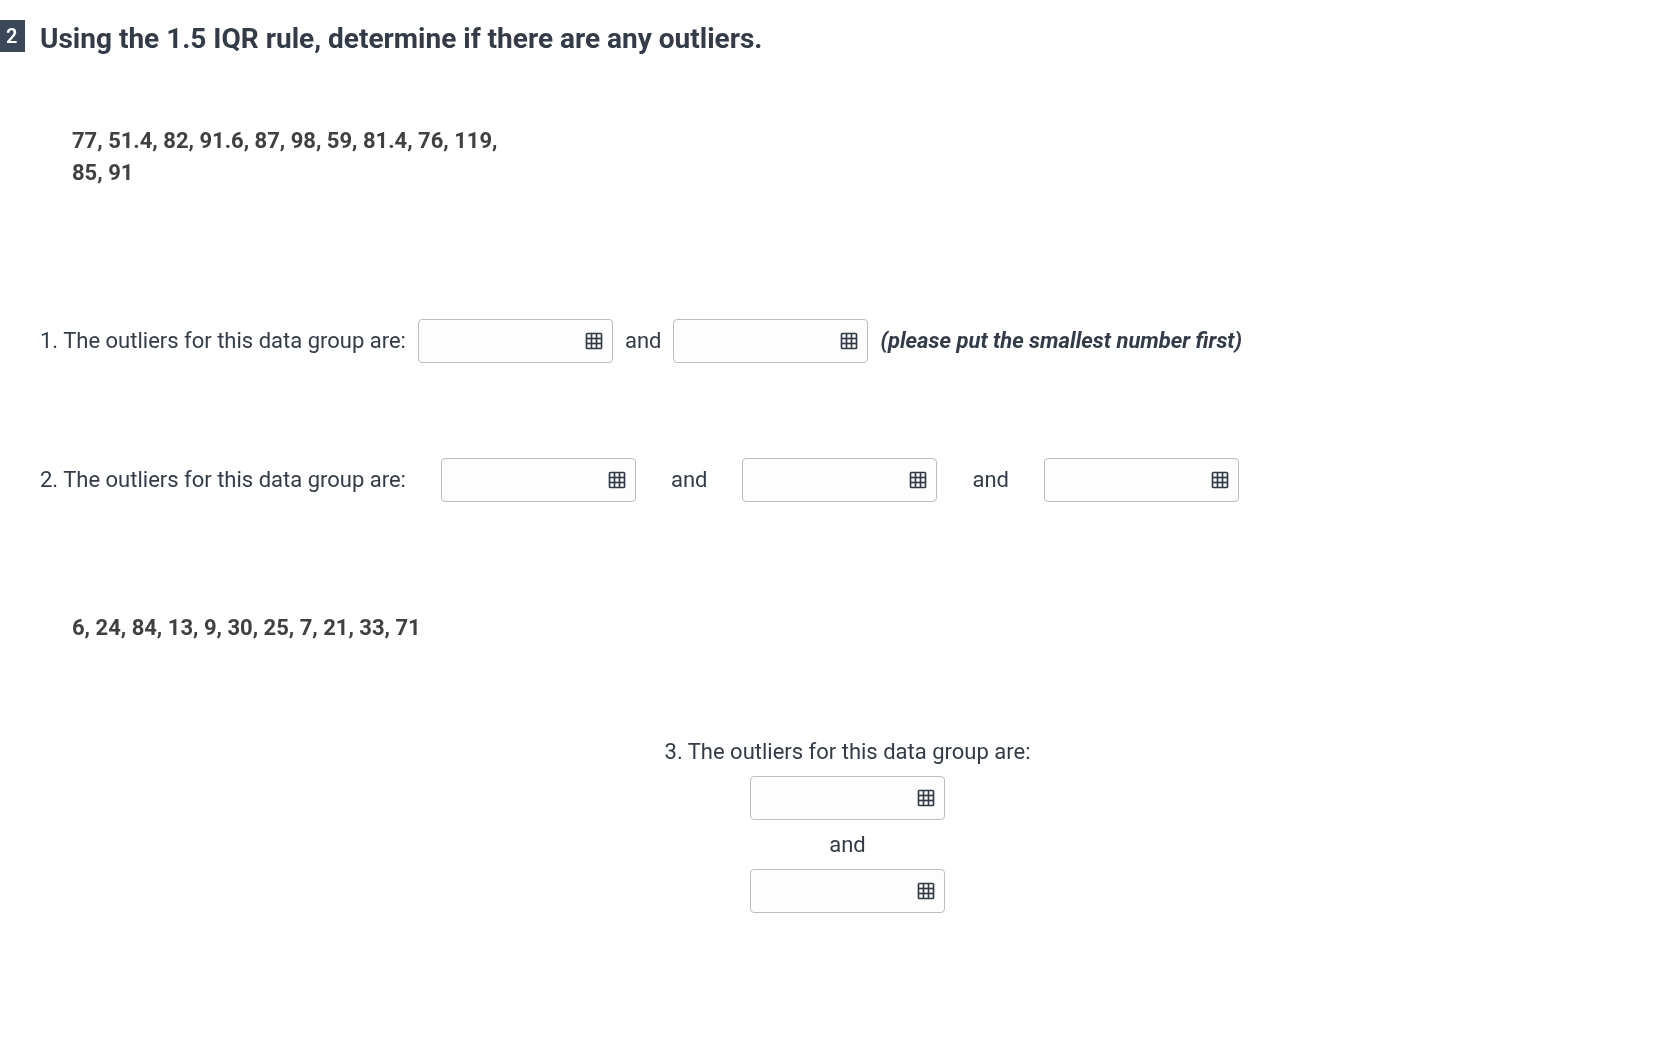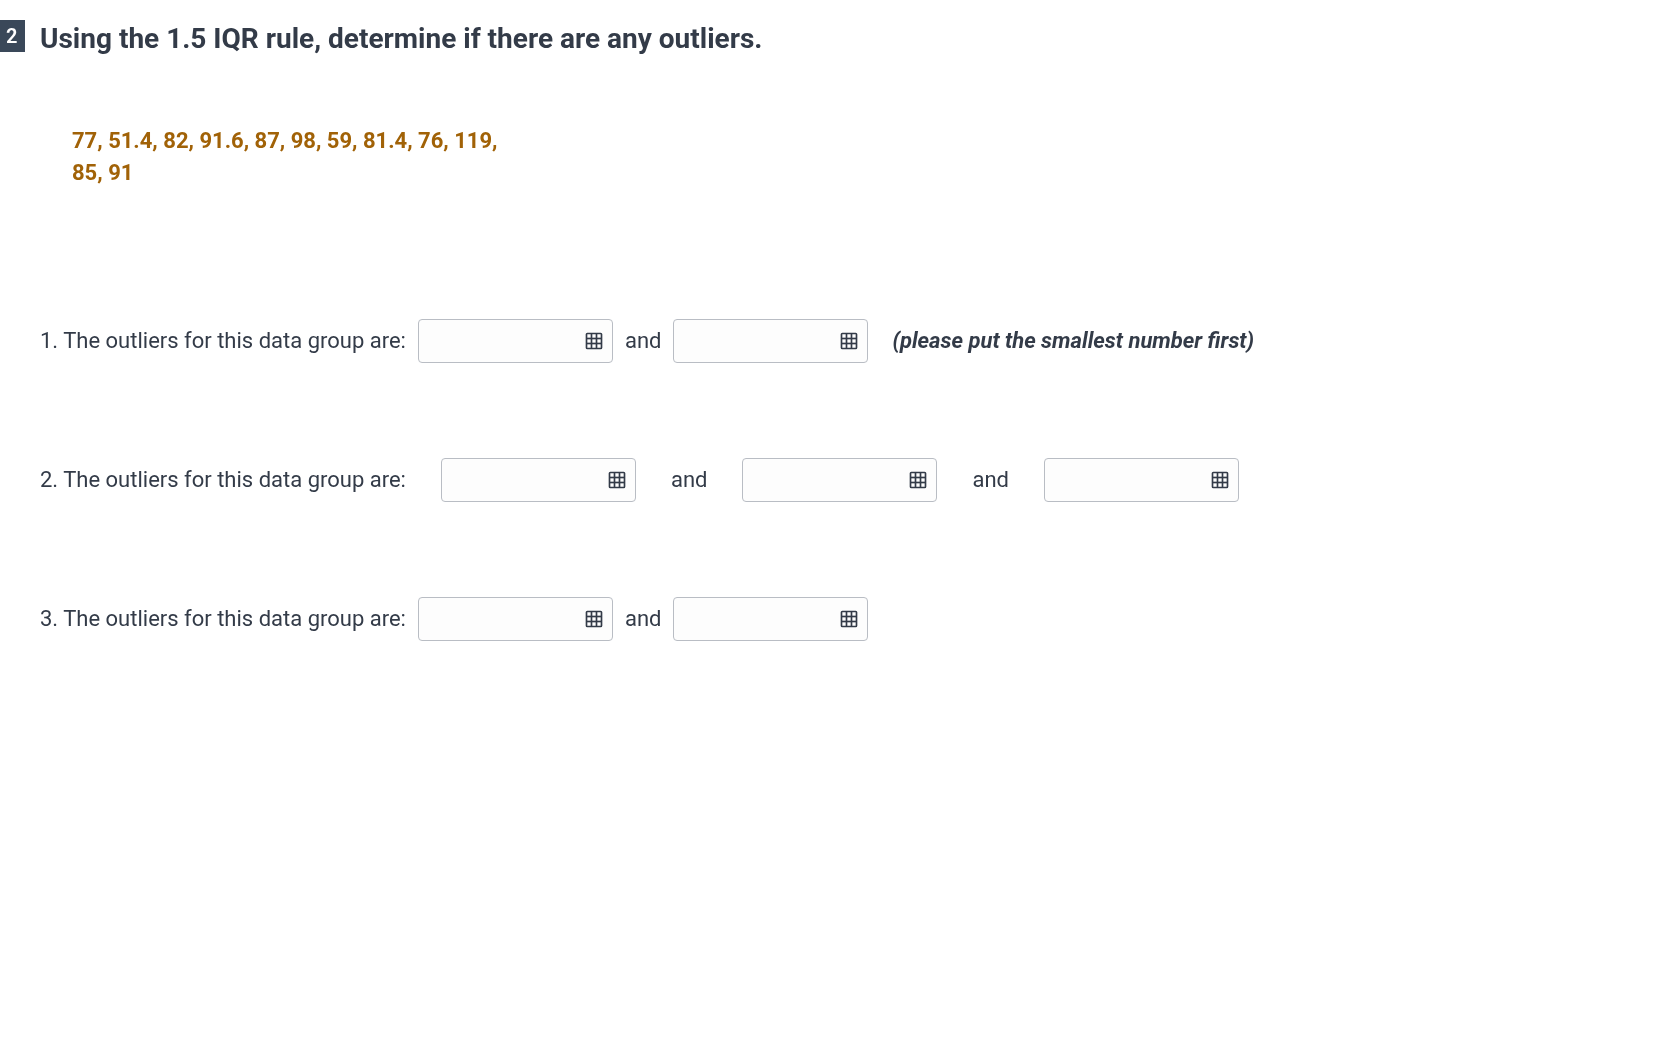--- a/index.html
+++ b/index.html
@@ -48,21 +48,21 @@
   }
   .data-block.second {
     margin-top: 110px;
   }
   .data-block.third {
     margin-top: 110px;
   }
   .data-list {
     font-size: 22px;
     font-weight: 700;
-    color: #a16207;
+    color: #404040;
     max-width: 430px;
     line-height: 1.45;
     margin-left: 32px;
   }
   .prompt-row {
     margin-top: 80px;
     display: flex;
     flex-wrap: wrap;
     align-items: center;
     gap: 12px;
@@ -71,20 +71,21 @@
   }
   .prompt-row.first {
     margin-top: 130px;
   }
   .prompt-row.second {
     margin-top: 95px;
     gap: 35px;
   }
   .prompt-row.third {
     margin-top: 95px;
+    flex-direction: column;
   }
   .prompt-text {
     font-weight: 400;
     text-align: right;
   }
   .answer-input {
     position: relative;
     width: 195px;
     height: 44px;
     background: #fdfdfd;
@@ -109,21 +110,21 @@
     width: 20px;
     height: 20px;
     cursor: pointer;
     color: #333b48;
   }
   .hint-text {
     font-style: italic;
     font-weight: 700;
     font-size: 22px;
     color: #333b48;
-    margin-left: 12px;
+    margin-left: 0;
   }
   .and-text {
     font-size: 22px;
   }
 </style>
 </head>
 <body>
 
 <div class="wrapper">
   <div class="question-number">2</div>
@@ -201,20 +202,23 @@
             <rect x="3" y="3" width="18" height="18" rx="1"></rect>
             <line x1="3" y1="9" x2="21" y2="9"></line>
             <line x1="3" y1="15" x2="21" y2="15"></line>
             <line x1="9" y1="3" x2="9" y2="21"></line>
             <line x1="15" y1="3" x2="15" y2="21"></line>
           </svg>
         </span>
       </div>
     </div>
 
+    <div class="data-block third">
+      <div class="data-list" style="max-width:none">6, 24, 84, 13, 9, 30, 25, 7, 21, 33, 71</div>
+    </div>
 
     <div class="prompt-row third">
       <span class="prompt-text">3. The outliers for this data group are:</span>
       <div class="answer-input">
         <input type="text" value="" style="">
         <span class="input-icon">
           <svg viewBox="0 0 24 24" width="20" height="20" fill="none" stroke="currentColor" stroke-width="2">
             <rect x="3" y="3" width="18" height="18" rx="1"></rect>
             <line x1="3" y1="9" x2="21" y2="9"></line>
             <line x1="3" y1="15" x2="21" y2="15"></line>

